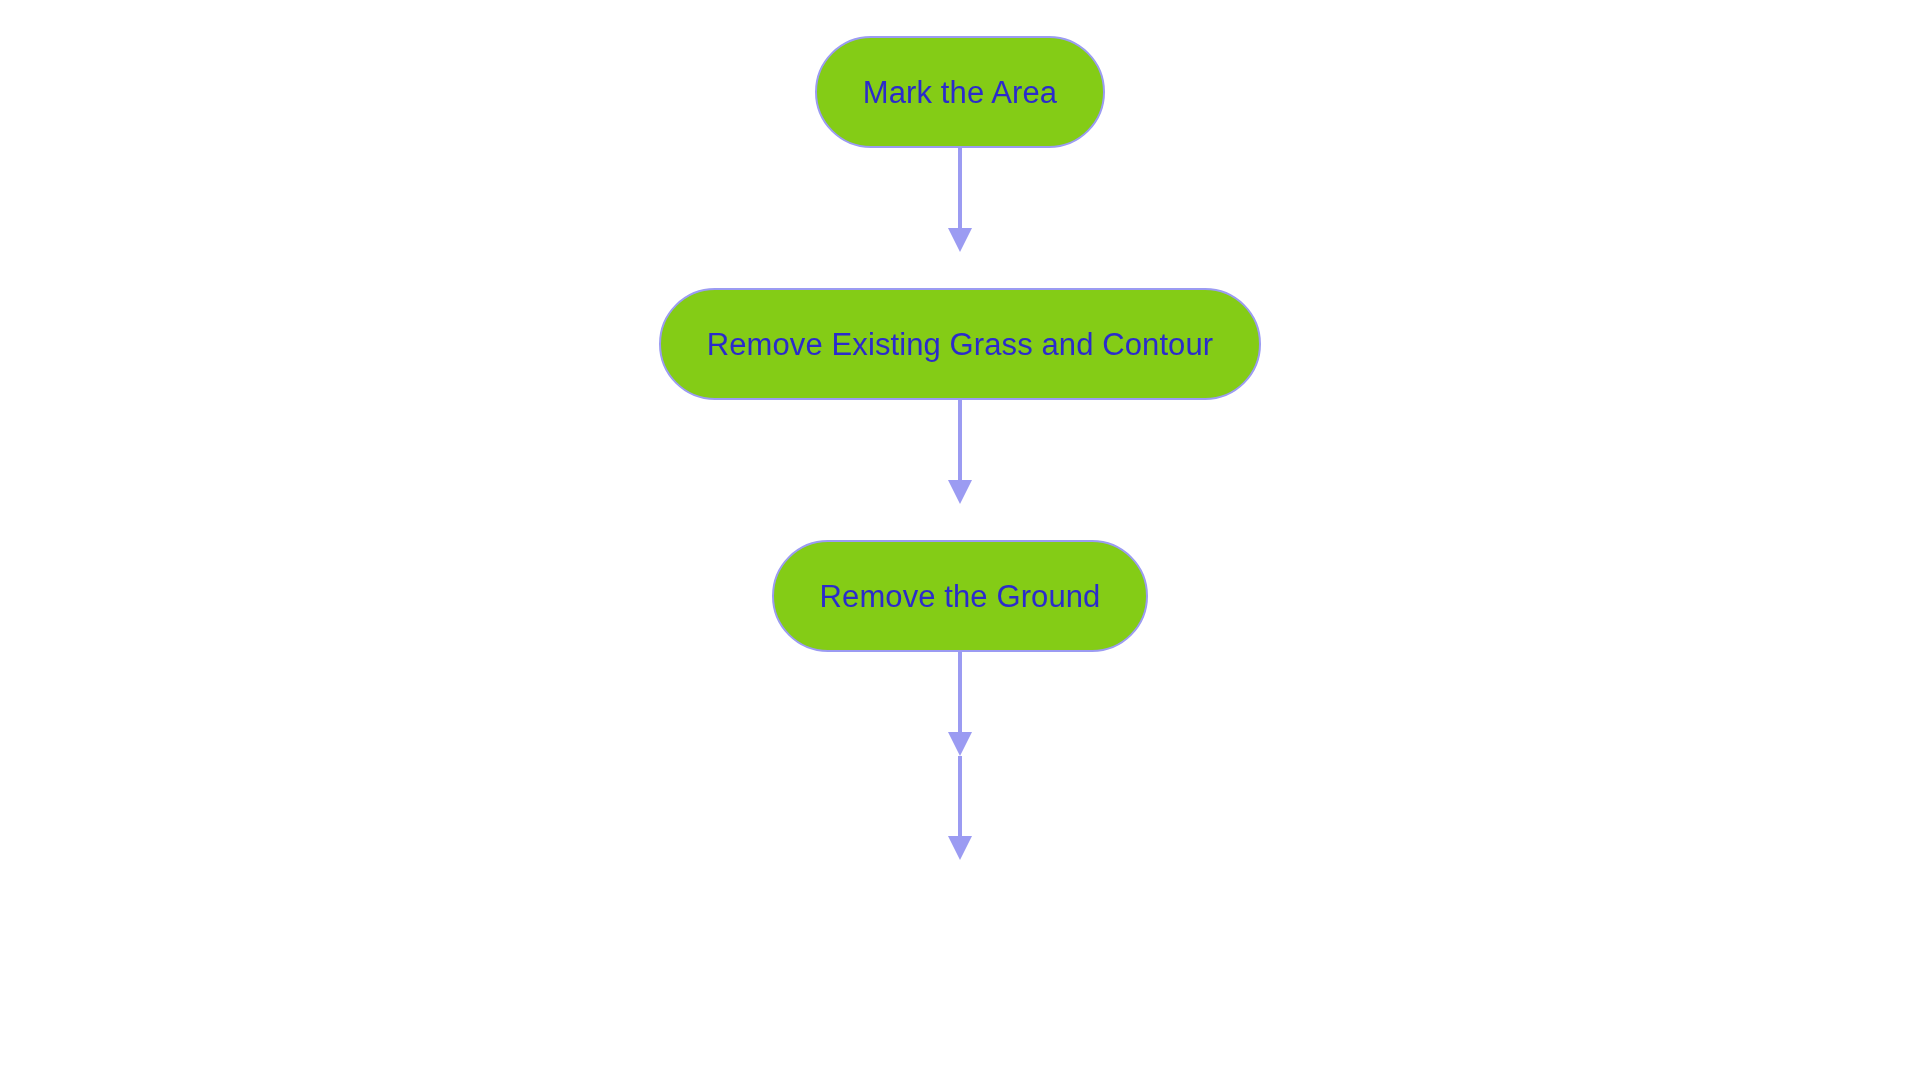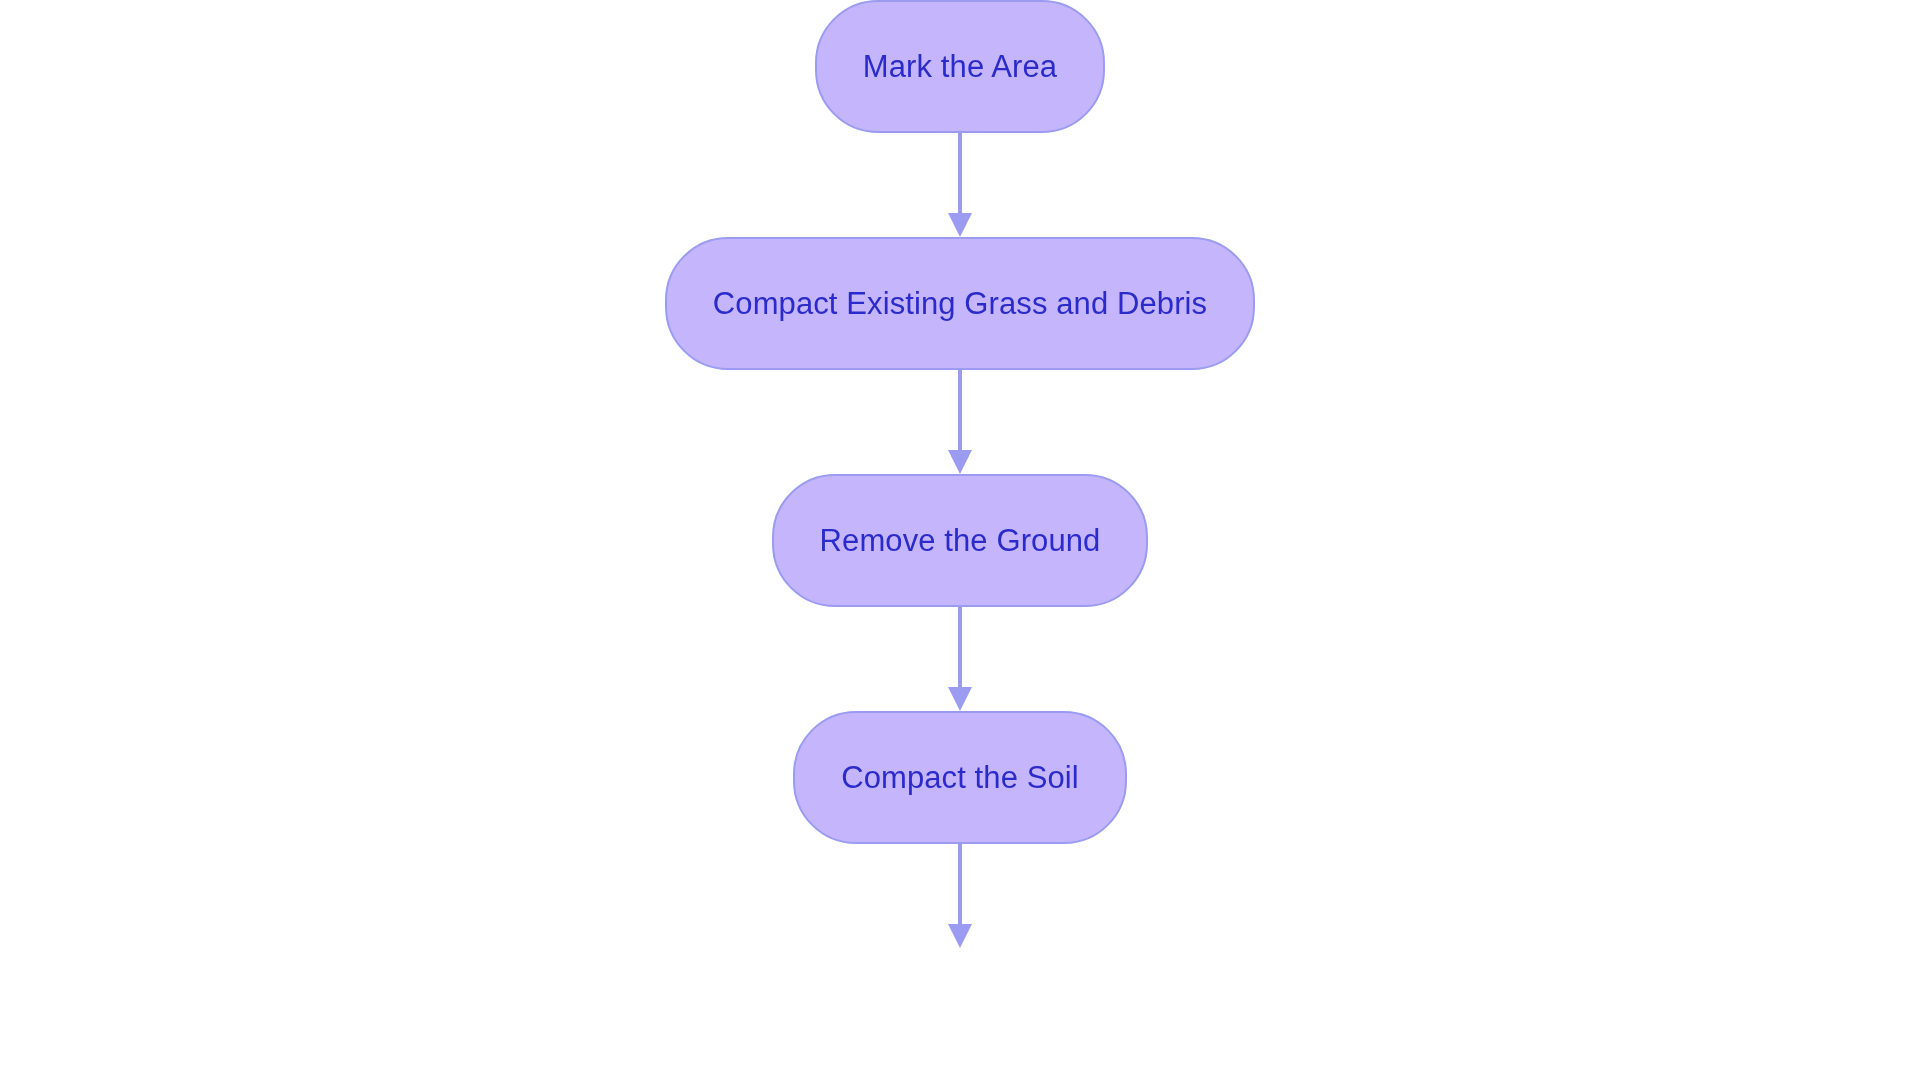--- a/index.html
+++ b/index.html
@@ -30,29 +30,30 @@
     height: 1083px;
     display: flex;
     flex-direction: column;
     align-items: center;
     justify-content: flex-start;
   }
 
   
   .node {
     box-sizing: border-box;
-    height: 133px;
+    height: 112px;
     border-radius: 63px;
-    background: #c4b5fd;
+    background: #84cc16;
     border: 2px solid #9b9bf2;
     display: flex;
     align-items: center;
     justify-content: center;
     padding: 0 46px;
     flex: 0 0 auto;
+    margin-top: 36px;
   }
 
   .node-label {
     font-family: "Liberation Sans", sans-serif;
     font-size: 31px;
     font-weight: 400;
     color: #2b2bcc;
     line-height: 1;
     letter-spacing: 0.1px;
     white-space: nowrap;
@@ -88,40 +89,37 @@
     <div class="node">
       <span class="node-label">Mark the Area</span>
     </div>
 
     <svg class="connector" viewBox="0 0 40 104">
       <line class="connector-line" x1="20" y1="0" x2="20" y2="82"></line>
       <polygon class="connector-head" points="8,80 32,80 20,104"></polygon>
     </svg>
 
     <div class="node">
-      <span class="node-label">Compact Existing Grass and Debris</span>
+      <span class="node-label">Remove Existing Grass and Contour</span>
     </div>
 
     <svg class="connector" viewBox="0 0 40 104">
       <line class="connector-line" x1="20" y1="0" x2="20" y2="82"></line>
       <polygon class="connector-head" points="8,80 32,80 20,104"></polygon>
     </svg>
 
     <div class="node">
       <span class="node-label">Remove the Ground</span>
     </div>
 
     <svg class="connector" viewBox="0 0 40 104">
       <line class="connector-line" x1="20" y1="0" x2="20" y2="82"></line>
       <polygon class="connector-head" points="8,80 32,80 20,104"></polygon>
     </svg>
 
-    <div class="node">
-      <span class="node-label">Compact the Soil</span>
-    </div>
 
     <svg class="connector" viewBox="0 0 40 104">
       <line class="connector-line" x1="20" y1="0" x2="20" y2="82"></line>
       <polygon class="connector-head" points="8,80 32,80 20,104"></polygon>
     </svg>
 
 
   </div>
 </div>
 

